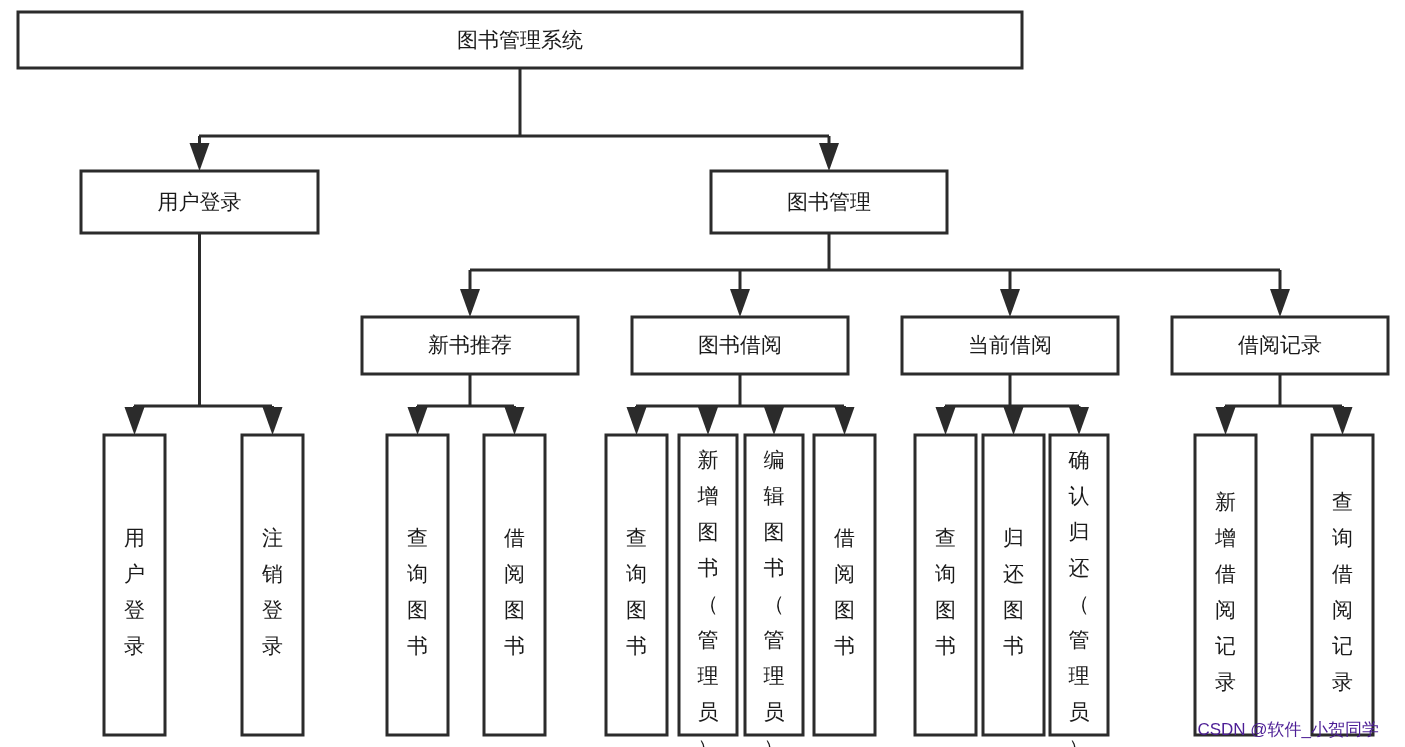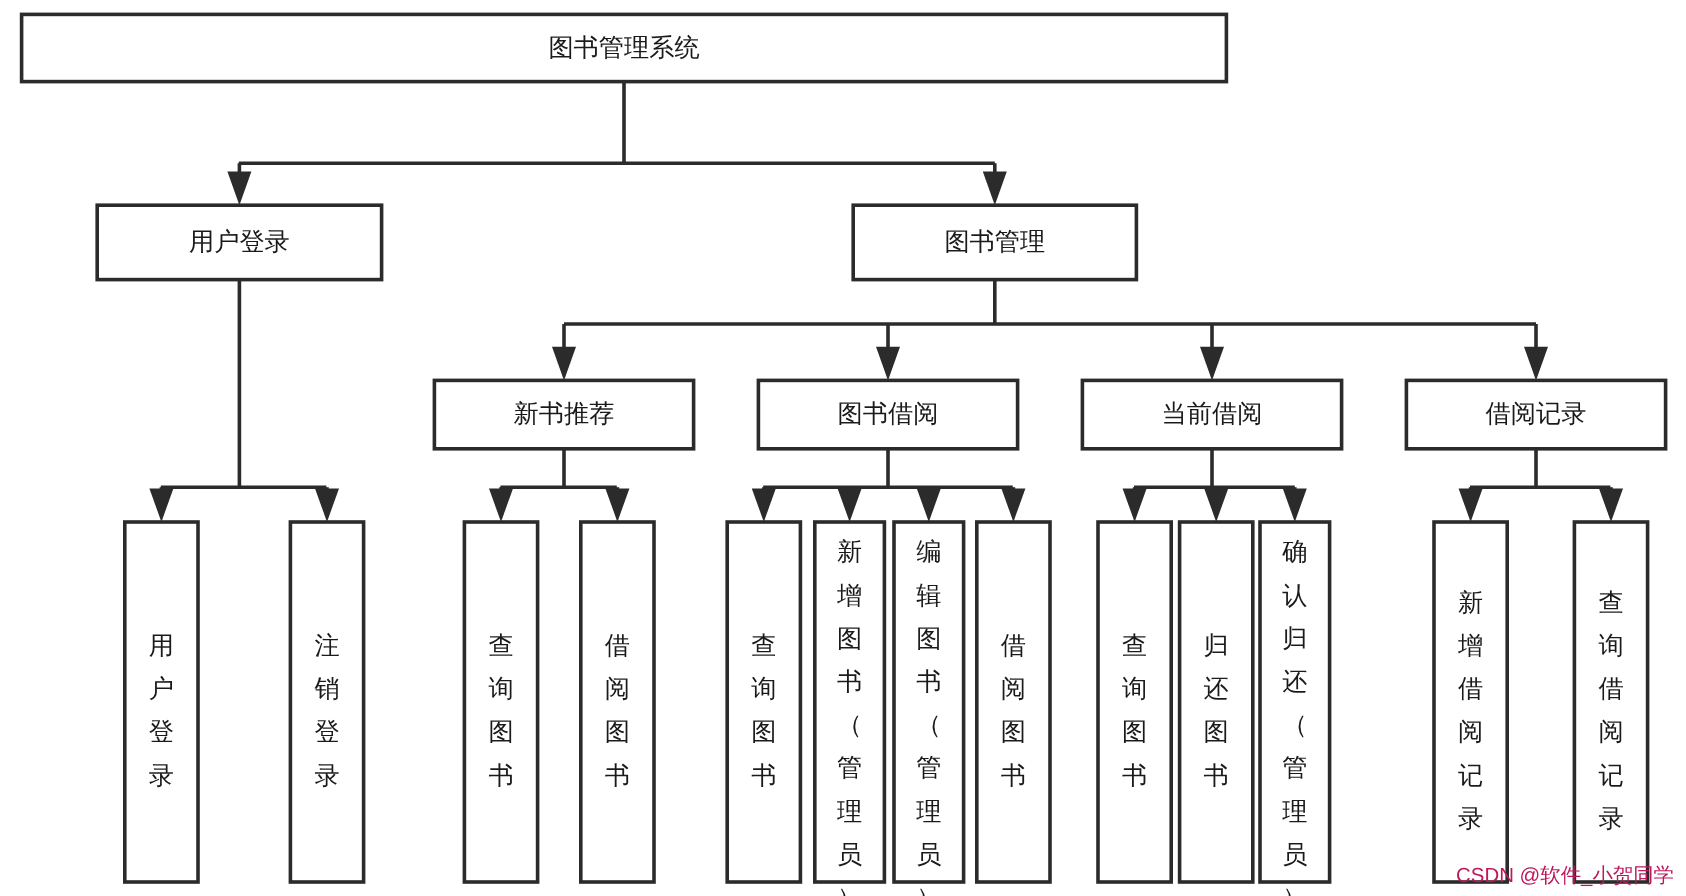--- a/index.html
+++ b/index.html
@@ -43,25 +43,25 @@
   }
   .node-label-h {
     font-family: "Liberation Sans", "DejaVu Sans", sans-serif;
     font-size: 21px;
     fill: #1a1a1a;
     text-anchor: middle;
     dominant-baseline: middle;
   }
   .watermark-text {
     position: absolute;
-    right: 10px;
+    right: 26px;
     bottom: 6px;
     font-family: "Liberation Sans", "DejaVu Sans", sans-serif;
     font-size: 17px;
-    color: #be185d;
+    color: #4c1d95;
     white-space: nowrap;
     user-select: none;
   }
 </style>
 </head>
 <body>
 
 <div id="diagram-root">
 
   <svg class="canvas" viewBox="0 0 1405 747" xmlns="http://www.w3.org/2000/svg">

